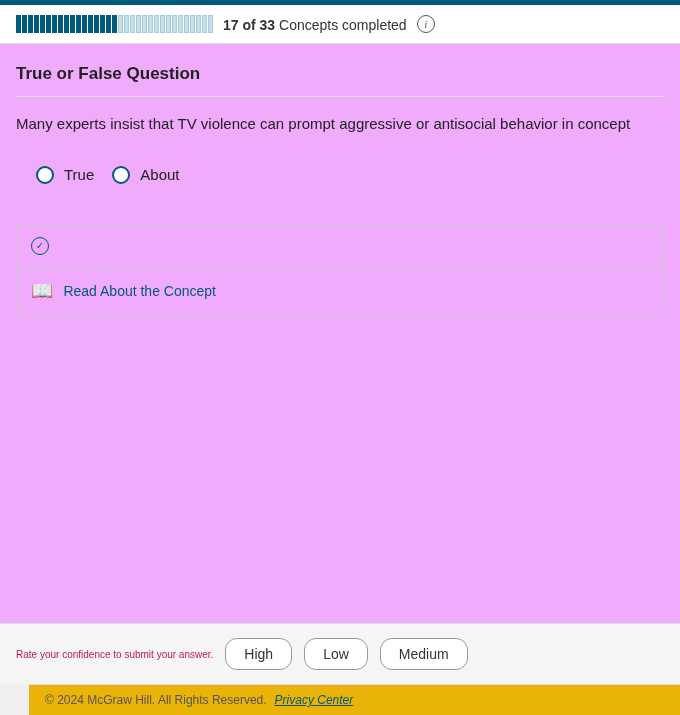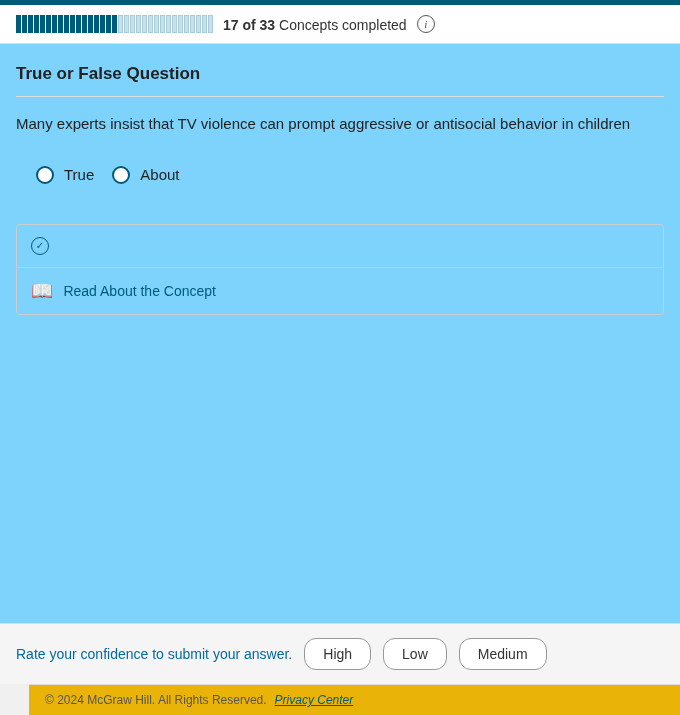--- a/index.html
+++ b/index.html
@@ -63,21 +63,21 @@
       border-radius: 50%;
       font-size: 11px;
       color: #555;
       cursor: pointer;
       font-style: italic;
       font-family: Georgia, serif;
     }
 
     
     .main-content {
-      background: #7dd3fc;
+      background: #f0abfc;
       flex: 1;
       padding: 20px 16px 16px 16px;
       display: flex;
       flex-direction: column;
     }
 
     .question-type {
       font-size: 17px;
       font-weight: 600;
       color: #222;
@@ -178,22 +178,22 @@
     .confidence-bar {
       background: #f5f5f5;
       border-top: 1px solid #ddd;
       padding: 14px 16px;
       display: flex;
       align-items: center;
       gap: 12px;
     }
 
     .confidence-label {
-      font-size: 14px;
-      color: #0369a1;
+      font-size: 10px;
+      color: #be185d;
     }
 
     .confidence-btn {
       padding: 7px 18px;
       border: 1px solid #999;
       border-radius: 12px;
       background: #fff;
       font-size: 14px;
       color: #333;
       cursor: pointer;
@@ -273,21 +273,21 @@
     <strong>17 of 33</strong>
     <span>Concepts completed</span>
   </span>
   <span class="info-icon">i</span>
 </div>
 
 <div class="main-content">
 
   <div class="question-type">True or False Question</div>
 
-  <div class="question-text">Many experts insist that TV violence can prompt aggressive or antisocial behavior in children</div>
+  <div class="question-text">Many experts insist that TV violence can prompt aggressive or antisocial behavior in concept</div>
 
   <div class="answer-options">
     <label class="radio-option">
       <div class="radio-circle"></div>
       <span>True</span>
     </label>
     <label class="radio-option">
       <div class="radio-circle"></div>
       <span>About</span>
     </label>

